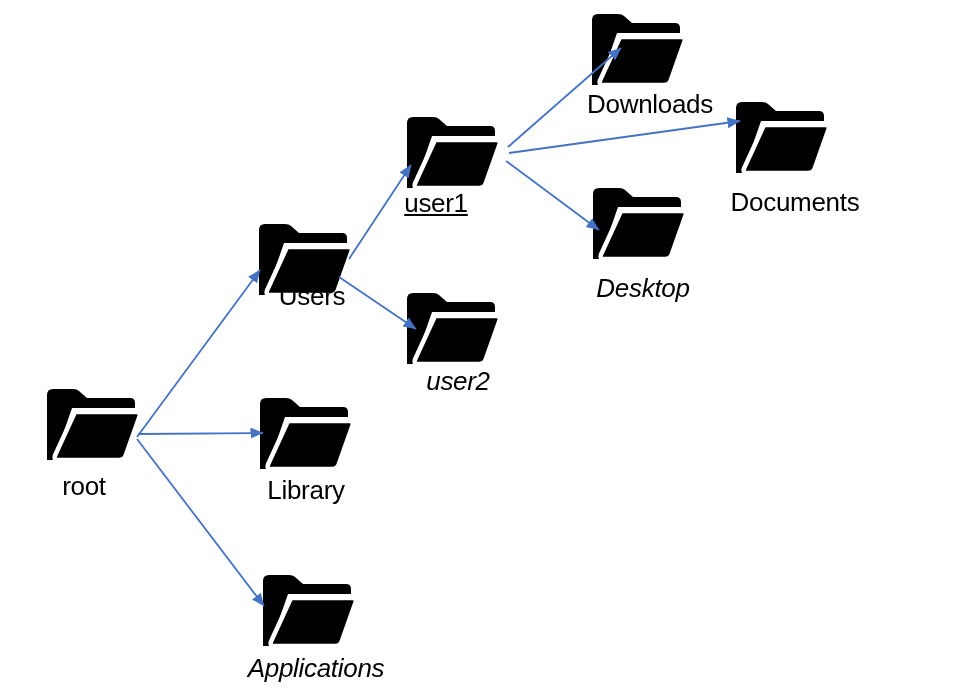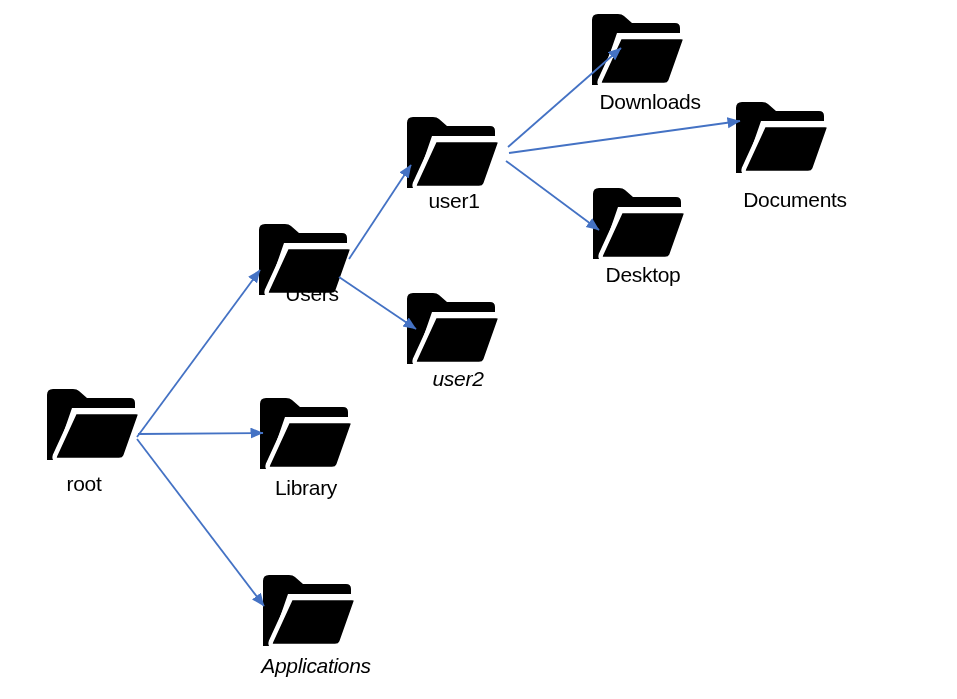--- a/index.html
+++ b/index.html
@@ -31,21 +31,21 @@
   }
   .node-icon svg {
     width: 100%;
     height: 100%;
     display: block;
   }
   .node-label {
     position: absolute;
     transform: translateX(-50%);
     z-index: 3;
-    font-size: 21px;
+    font-size: 26px;
     letter-spacing: -0.3px;
     color: var(--label, #000000);
     white-space: nowrap;
     line-height: 1.15;
   }
   .hidden-defs {
     position: absolute;
     width: 0;
     height: 0;
     overflow: hidden;
@@ -102,21 +102,21 @@
         <svg viewBox="0 0 104 80" xmlns="http://www.w3.org/2000/svg">
           <use href="#folder-sym"></use>
         </svg>
       </div>
       <div class="node-label" style="left: 316px; top: 654px; font-style: italic;">Applications</div>
       <div class="node-icon" style="left: 400px; top: 110px;">
         <svg viewBox="0 0 104 80" xmlns="http://www.w3.org/2000/svg">
           <use href="#folder-sym"></use>
         </svg>
       </div>
-      <div class="node-label" style="left: 454px; top: 189px;">user1</div>
+      <div class="node-label" style="left: 436px; top: 189px; text-decoration: underline;">user1</div>
       <div class="node-icon" style="left: 400px; top: 286px;">
         <svg viewBox="0 0 104 80" xmlns="http://www.w3.org/2000/svg">
           <use href="#folder-sym"></use>
         </svg>
       </div>
       <div class="node-label" style="left: 458px; top: 367px; font-style: italic;">user2</div>
       <div class="node-icon" style="left: 585px; top: 7px;">
         <svg viewBox="0 0 104 80" xmlns="http://www.w3.org/2000/svg">
           <use href="#folder-sym"></use>
         </svg>
@@ -126,15 +126,15 @@
         <svg viewBox="0 0 104 80" xmlns="http://www.w3.org/2000/svg">
           <use href="#folder-sym"></use>
         </svg>
       </div>
       <div class="node-label" style="left: 795px; top: 178px; margin-top: 10px;">Documents</div>
       <div class="node-icon" style="left: 586px; top: 181px;">
         <svg viewBox="0 0 104 80" xmlns="http://www.w3.org/2000/svg">
           <use href="#folder-sym"></use>
         </svg>
       </div>
-      <div class="node-label" style="left: 643px; top: 263px;">Desktop</div>
+      <div class="node-label" style="left: 643px; top: 274px; font-style: italic;">Desktop</div>
     </div>
 </div>
 
 </body></html>

